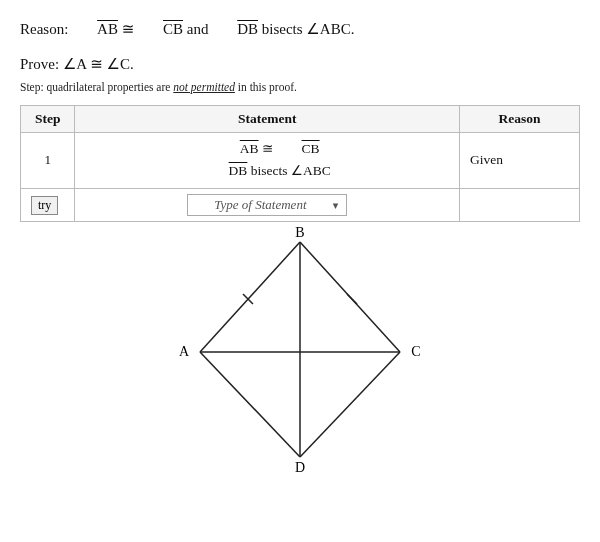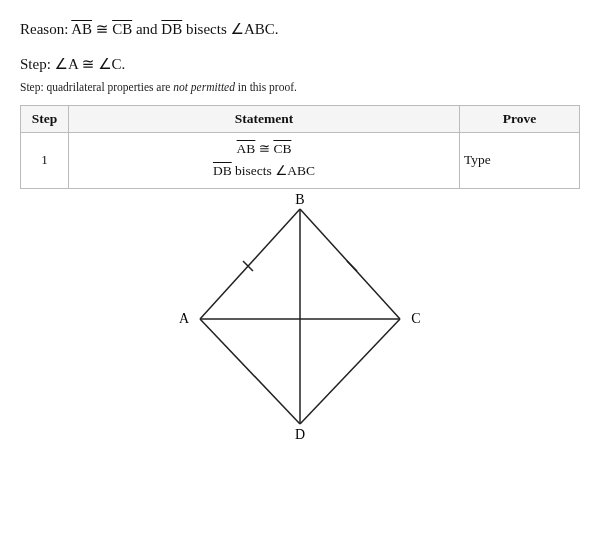--- a/index.html
+++ b/index.html
@@ -21,33 +21,34 @@
       margin-bottom: 8px;
       font-size: 15px;
     }
     .note-line {
       font-size: 11.5px;
       margin-bottom: 12px;
       color: #222;
     }
     .note-line em {
       font-style: italic;
+      text-decoration: underline;
     }
     
-    .overline { text-decoration: overline; }
+    .overline { text-decoration: overline; margin-left: 25px; }
     
     table.proof {
       width: 100%;
       border-collapse: collapse;
       border: 1px solid #bbb;
       margin-bottom: 0;
     }
     table.proof th, table.proof td {
       border: 1px solid #bbb;
-      padding: 5px 4px;
+      padding: 5px 10px;
       vertical-align: middle;
     }
     table.proof th {
       background: #f5f5f5;
       font-weight: bold;
       font-size: 13.5px;
       text-align: center;
     }
     .step-col { width: 48px; text-align: center; font-size: 13px; }
     .statement-col { text-align: center; font-size: 13.5px; }
@@ -98,52 +99,64 @@
     }
   </style>
 </head>
 <body>
 
 <div class="given-line">
   <span>Reason: </span><span class="overline">AB</span><span> ≅ </span><span class="overline">CB</span><span> and </span><span class="overline">DB</span><span> bisects ∠ABC.</span>
 </div>
 
 <div class="prove-line">
-  <span>Step: </span><span>∠A</span><span> ≅ </span><span>∠C.</span>
+  <span>Prove: </span><span>∠A</span><span> ≅ </span><span>∠C.</span>
 </div>
 
 <div class="note-line">
   <span>Step: quadrilateral properties are </span><em>not permitted</em><span> in this proof.</span>
 </div>
 
 <table class="proof">
   <thead>
     <tr>
       <th class="step-col">Step</th>
       <th class="statement-col">Statement</th>
-      <th class="reason-col">Prove</th>
+      <th class="reason-col">Reason</th>
     </tr>
   </thead>
   <tbody>
 
     <tr>
       <td class="step-col">1</td>
       <td class="statement-col">
         <div class="statement-cell-inner">
           <div>
             <span class="overline">AB</span> ≅ <span class="overline">CB</span>
           </div>
           <div>
             <span class="overline">DB</span> bisects ∠ABC
           </div>
         </div>
       </td>
-      <td class="reason-col">Type</td>
+      <td class="reason-col">Given</td>
     </tr>
 
+    <tr class="try-row">
+      <td class="step-col">
+        <button class="try-btn">try</button>
+      </td>
+      <td class="statement-col">
+        <div class="type-dropdown">
+          <span class="dd-text">Type of Statement</span>
+          <span class="dd-arrow">▾</span>
+        </div>
+      </td>
+      <td class="reason-col"></td>
+    </tr>
   </tbody>
 </table>
 
 <div class="diagram-area">
   <svg class="kite" width="320" height="240" viewBox="0 0 320 240">
 
     <line x1="160" y1="10" x2="60" y2="120" stroke="#222" stroke-width="1.5"></line>
     <line x1="160" y1="10" x2="260" y2="120" stroke="#222" stroke-width="1.5"></line>
     <line x1="60" y1="120" x2="160" y2="225" stroke="#222" stroke-width="1.5"></line>
     <line x1="260" y1="120" x2="160" y2="225" stroke="#222" stroke-width="1.5"></line>

